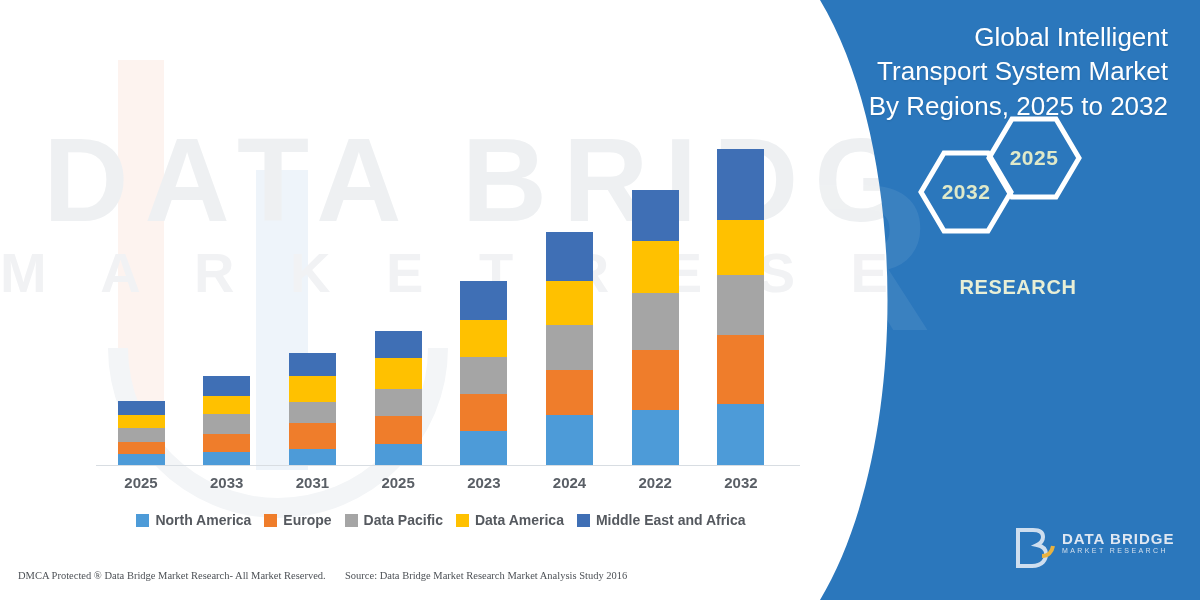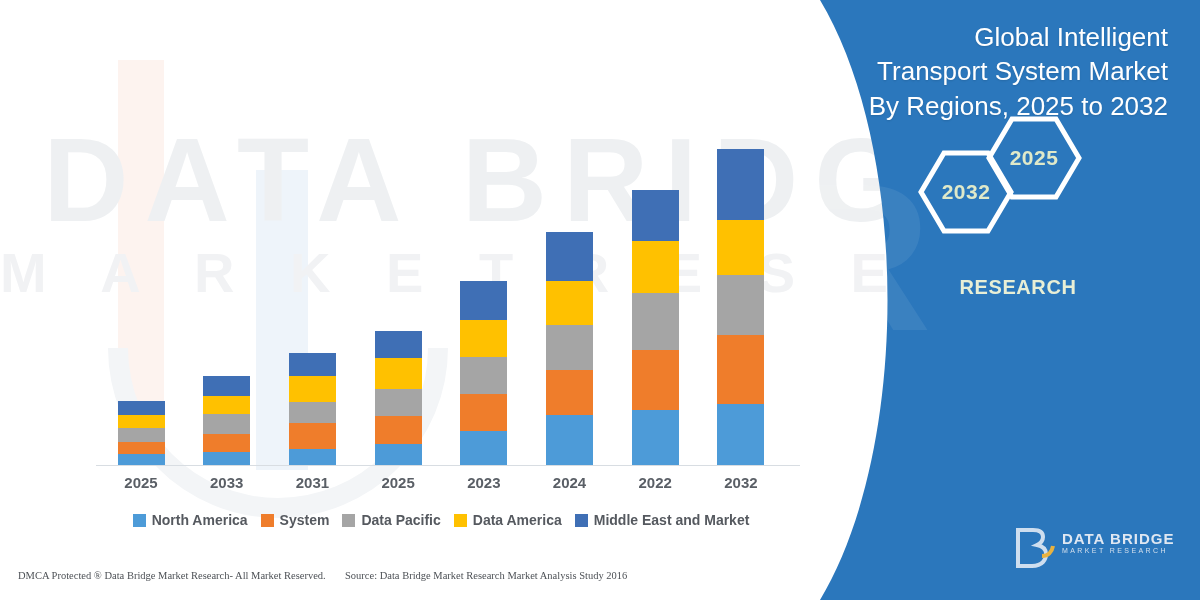--- a/index.html
+++ b/index.html
@@ -220,33 +220,33 @@
       <div class="xl">2032</div>
     </div>
 
   <div class="legend" id="legend">
       <div class="li">
         <span class="sw" style="background: rgb(77, 155, 216);"></span>
         <span>North America</span>
       </div>
       <div class="li">
         <span class="sw" style="background: rgb(239, 125, 43);"></span>
-        <span>System</span>
+        <span>Europe</span>
       </div>
       <div class="li">
         <span class="sw" style="background: rgb(165, 165, 165);"></span>
         <span>Data Pacific</span>
       </div>
       <div class="li">
         <span class="sw" style="background: rgb(255, 193, 0);"></span>
         <span>Data America</span>
       </div>
       <div class="li">
         <span class="sw" style="background: rgb(63, 111, 181);"></span>
-        <span>Middle East and Market</span>
+        <span>Middle East and Africa</span>
       </div>
     </div>
 
   <div class="footer">
     <div class="f1">DMCA Protected ® Data Bridge Market Research- All Market Reserved.</div>
     <div class="f2">Source: Data Bridge Market Research Market Analysis Study 2016</div>
   </div>
 
   <div class="panel">
     <svg viewBox="0 0 440 600" preserveAspectRatio="none">

